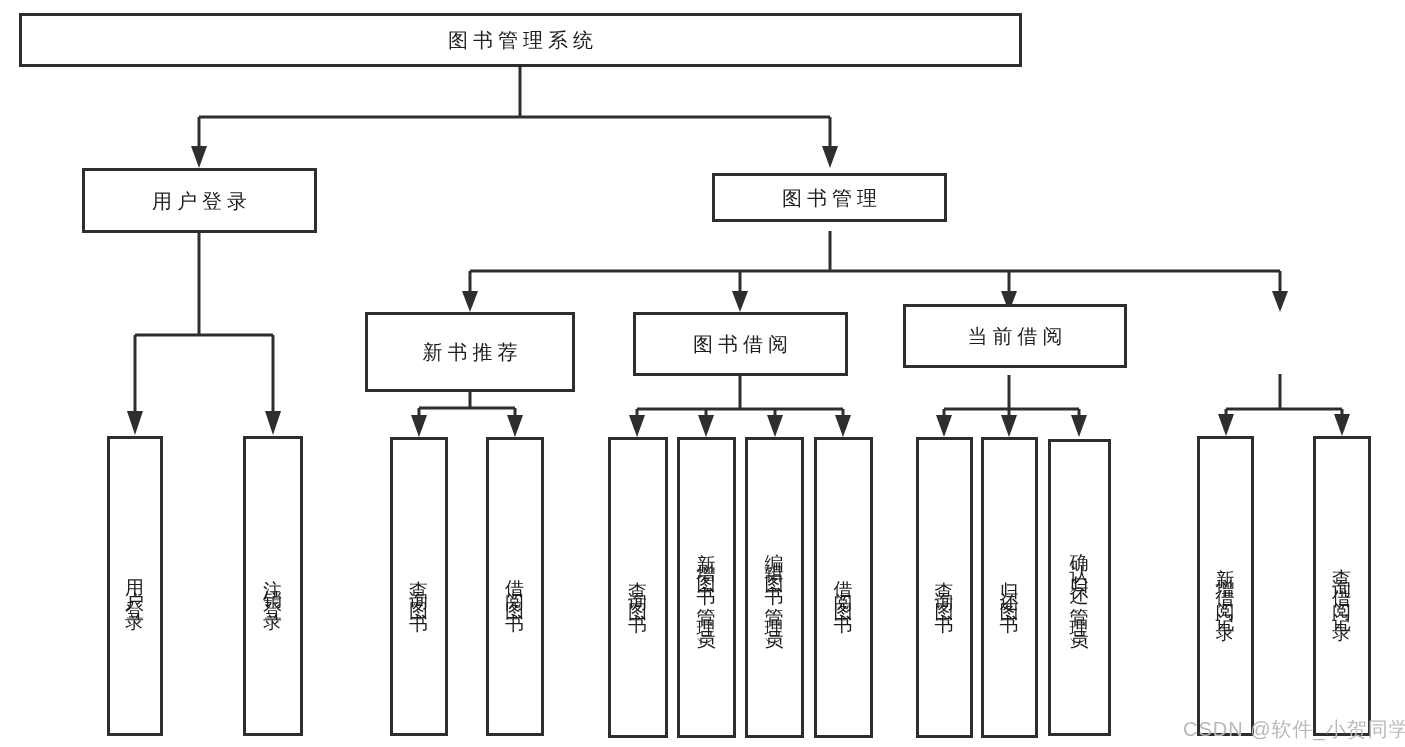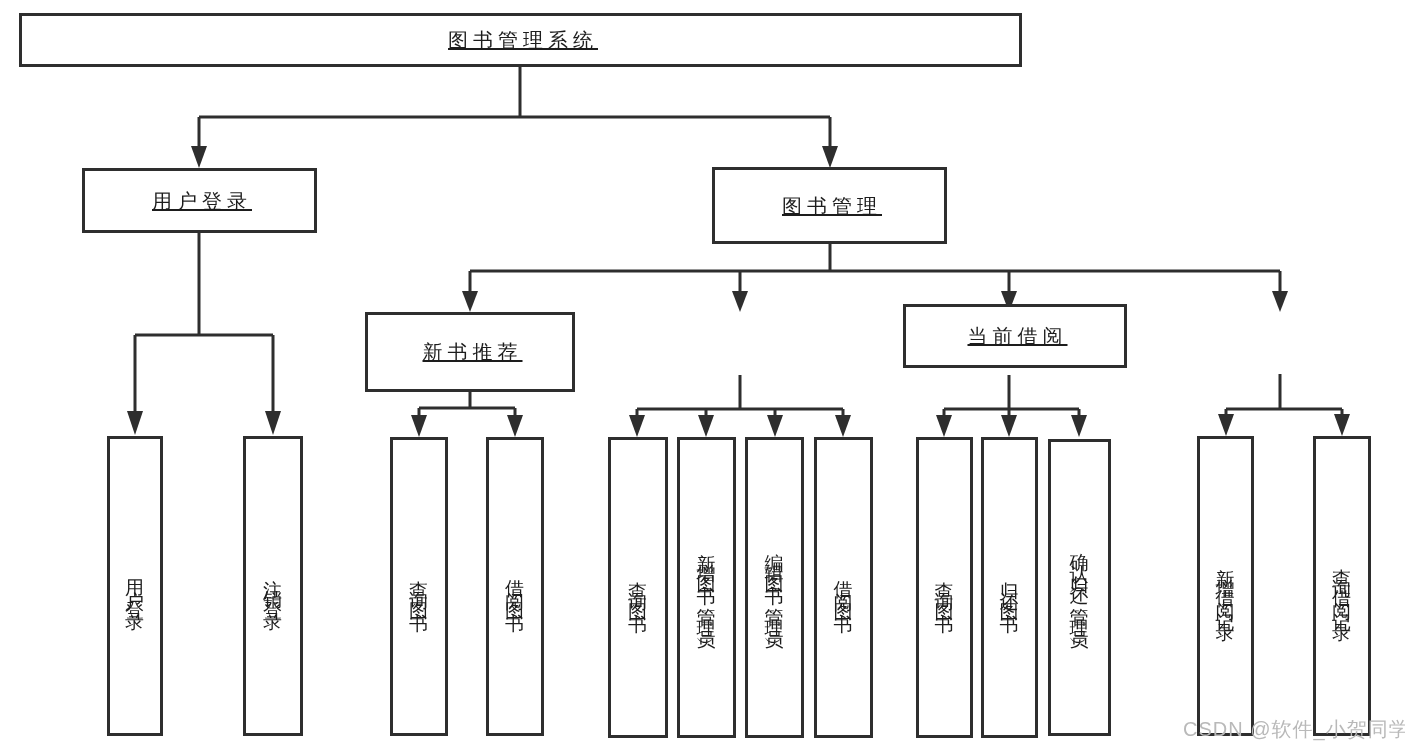--- a/index.html
+++ b/index.html
@@ -29,21 +29,20 @@
     justify-content: center;
     z-index: 2;
     color: #1d1d1d;
   }
   .box.h span {
     font-size: 20px;
     letter-spacing: 5px;
     text-indent: 5px;
     white-space: nowrap;
     line-height: 1;
-    text-decoration: underline;
   }
   .box.v span {
     writing-mode: vertical-rl;
     font-size: 19px;
     letter-spacing: 11px;
     line-height: 1;
     white-space: nowrap;
   }
   .watermark {
     position: absolute;
@@ -89,26 +88,29 @@
     <polygon points="1334,414 1350,414 1342,436" fill="#2e2e2e"></polygon>
   </svg>
 
   <div class="box h" style="left:19px;top:13px;width:1003px;height:54px">
     <span>图书管理系统</span>
   </div>
 
   <div class="box h" style="left:82px;top:168px;width:235px;height:65px">
     <span>用户登录</span>
   </div>
-  <div class="box h" style="left:712px;top:167px;width:235px;height:77px">
+  <div class="box h" style="left:712px;top:173px;width:235px;height:49px">
     <span>图书管理</span>
   </div>
 
   <div class="box h" style="left:365px;top:312px;width:210px;height:80px">
     <span>新书推荐</span>
+  </div>
+  <div class="box h" style="left:633px;top:312px;width:215px;height:64px">
+    <span>图书借阅</span>
   </div>
   <div class="box h" style="left:903px;top:304px;width:224px;height:64px">
     <span>当前借阅</span>
   </div>
 
   <div class="box v" style="left:107px;top:436px;width:56px;height:300px">
     <span>用户登录</span>
   </div>
   <div class="box v" style="left:243px;top:436px;width:60px;height:300px">
     <span>注销登录</span>

